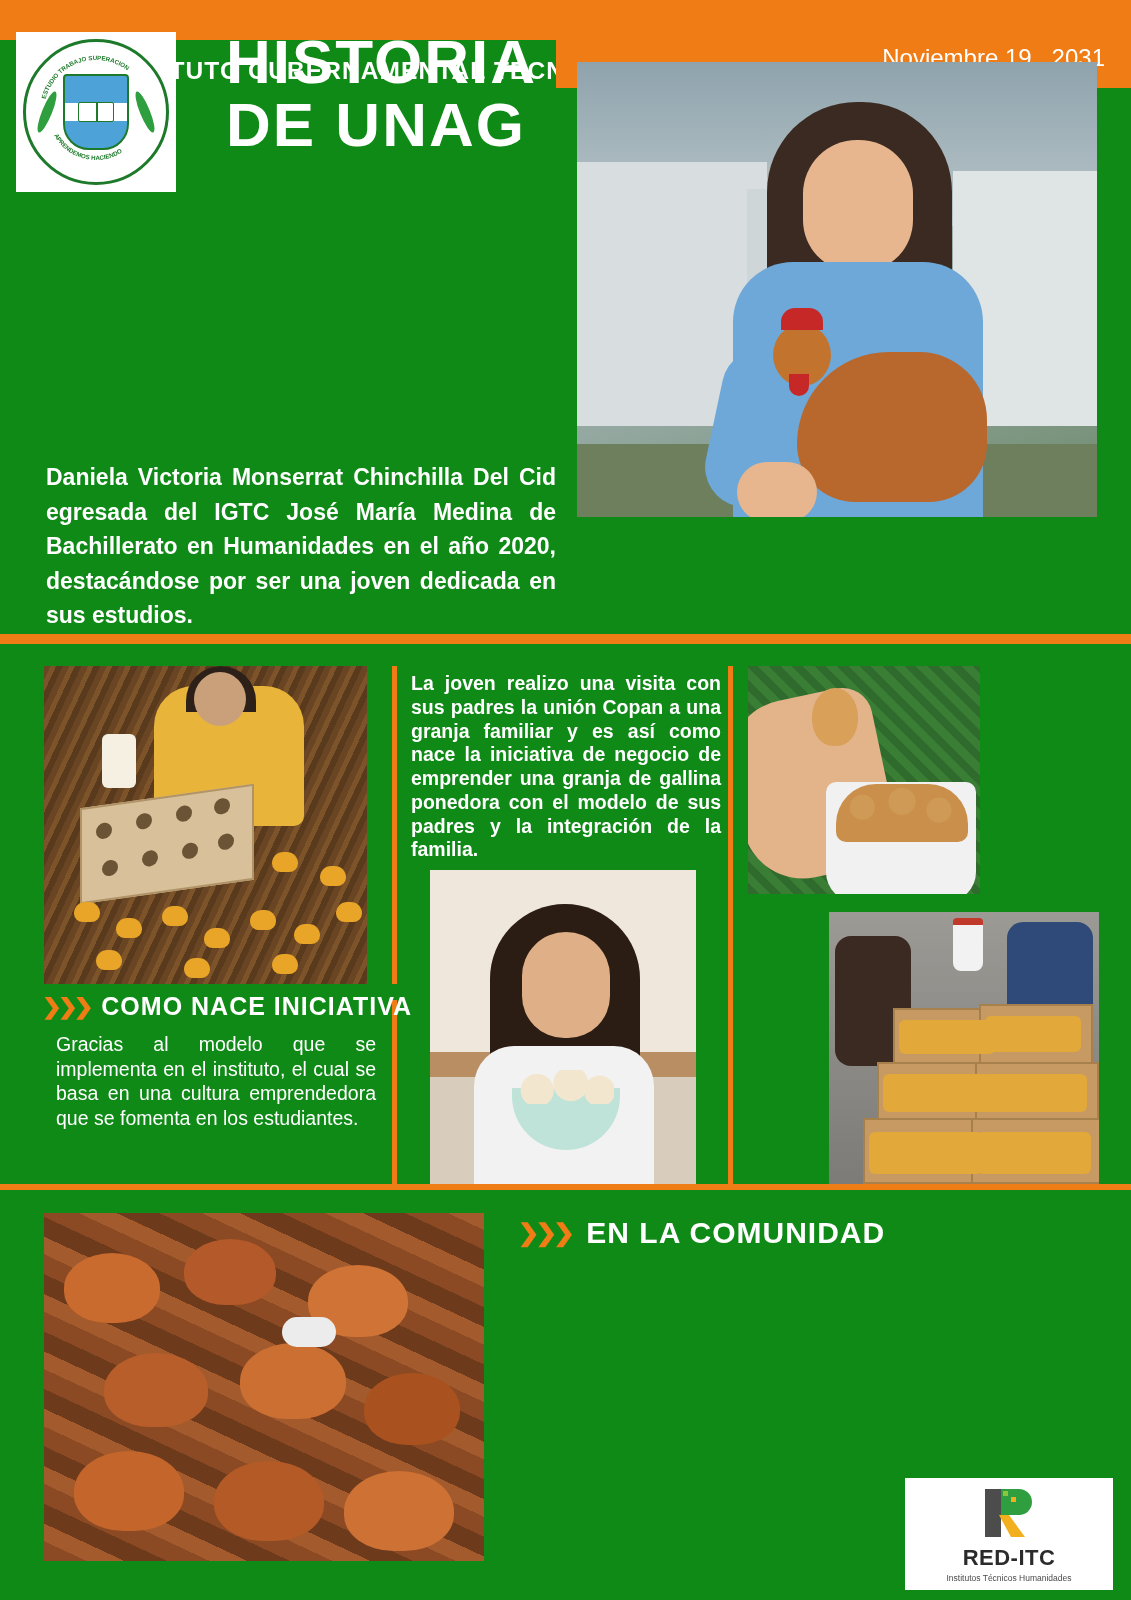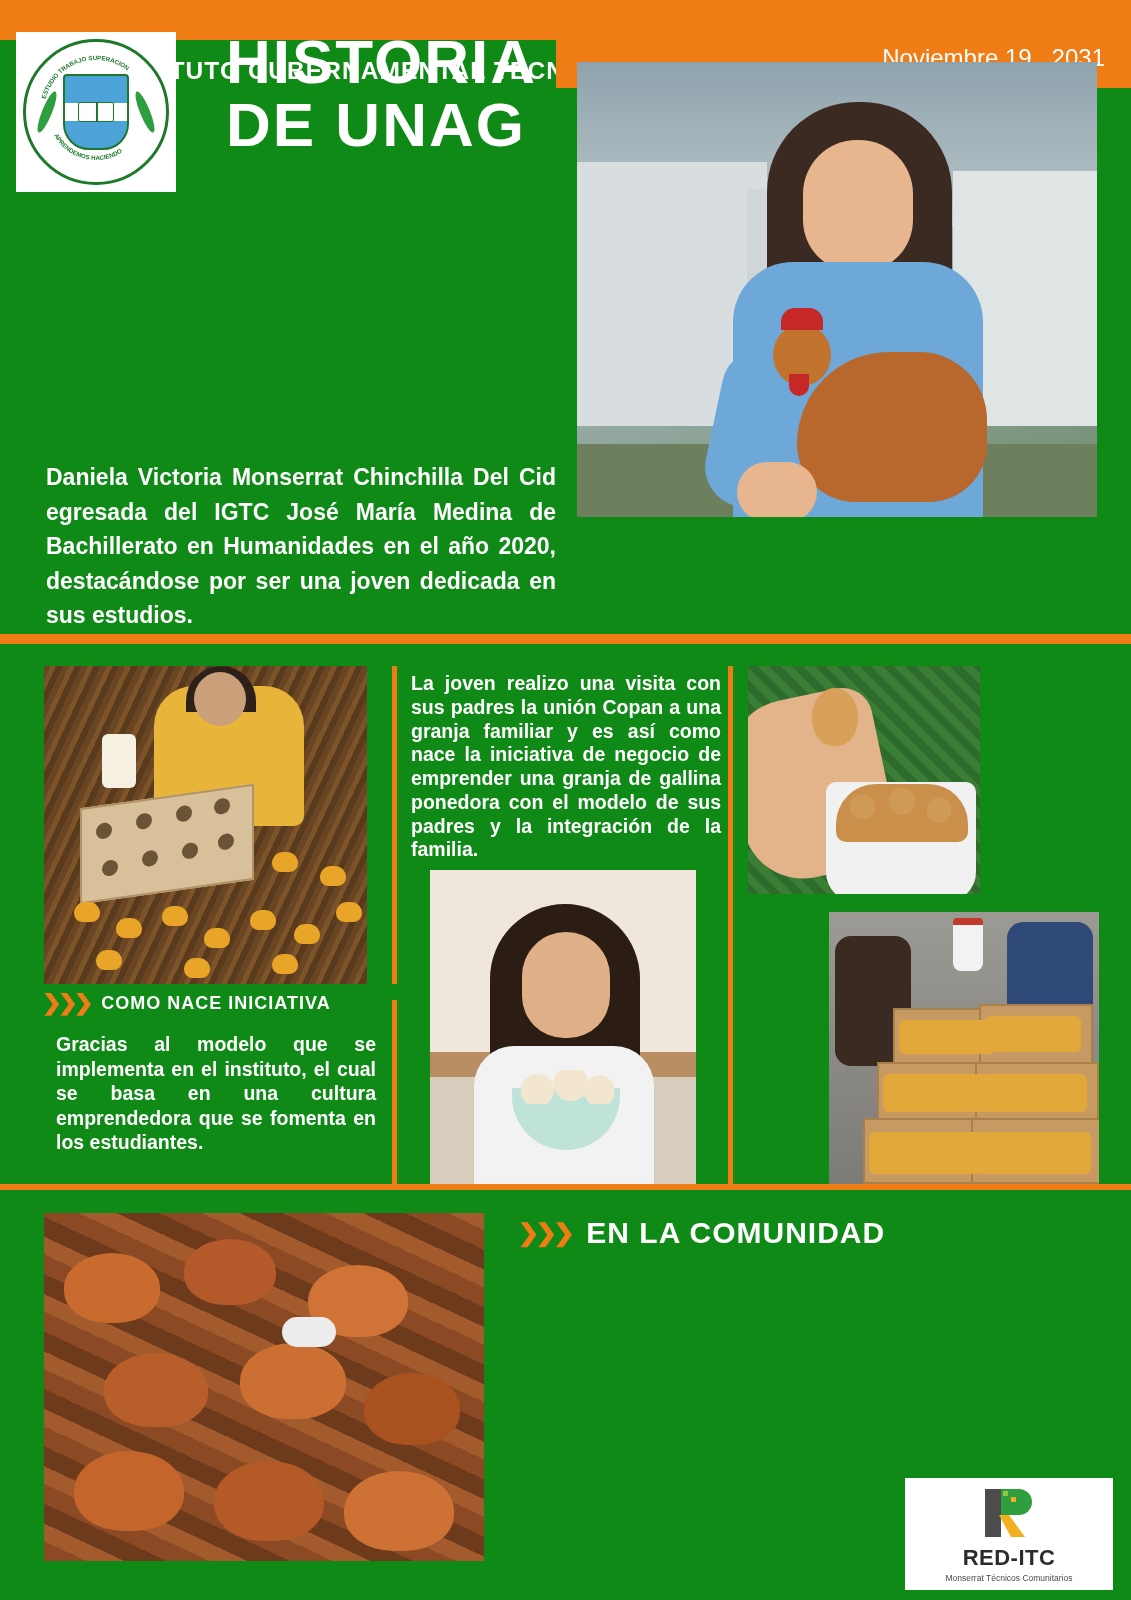--- a/index.html
+++ b/index.html
@@ -146,25 +146,25 @@
     color:#ffffff;font-size:19.5px;font-weight:bold;line-height:1.22;text-align:justify;
   }
   .divider-v{
     position:absolute;width:5px;background:#f07c16;
   }
   .sub-head{
     position:absolute;left:44px;top:992px;display:flex;align-items:center;
   }
   .sub-head .chev{margin-left:0;margin-right:14px;font-size:22px;}
   .sub-head-title{
-    color:#ffffff;font-size:18px;font-weight:bold;letter-spacing:1px;
+    color:#ffffff;font-size:25px;font-weight:bold;letter-spacing:1px;
   }
   .sub-text{
     position:absolute;left:56px;top:1032px;width:320px;
-    color:#ffffff;font-size:19.5px;font-weight:bold;line-height:1.26;text-align:justify;
+    color:#ffffff;font-size:19.5px;font-weight:normal;line-height:1.26;text-align:justify;
   }
   
   .bottom-block{
     position:absolute;left:0;top:1190px;width:1131px;height:410px;background:#0f8a16;
   }
   .photo-hens{
     position:absolute;left:44px;top:1213px;width:440px;height:348px;
     background:#7a3f20;overflow:hidden;
   }
   .hen{position:absolute;border-radius:50% 50% 45% 45%;}
@@ -359,16 +359,16 @@
     <div class="red-r">
       <svg width="60" height="56" viewBox="0 0 60 56">
         <rect x="6" y="4" width="16" height="48" fill="#4c4c4c"></rect>
         <path d="M22 4 h18 a13 13 0 0 1 0 26 h-18 z" fill="#2f9e3f"></path>
         <path d="M30 30 l16 22 h-14 l-12 -22 z" fill="#f2b01e"></path>
         <rect x="24" y="6" width="5" height="5" fill="#8cc63f"></rect>
         <rect x="32" y="12" width="5" height="5" fill="#f2b01e"></rect>
       </svg>
     </div>
     <div class="red-itc-name">RED-ITC</div>
-    <div class="red-itc-sub">Monserrat Técnicos Comunitarios</div>
+    <div class="red-itc-sub">Institutos Técnicos Humanidades</div>
   </div>
 
 </div>
 
 </body></html>

